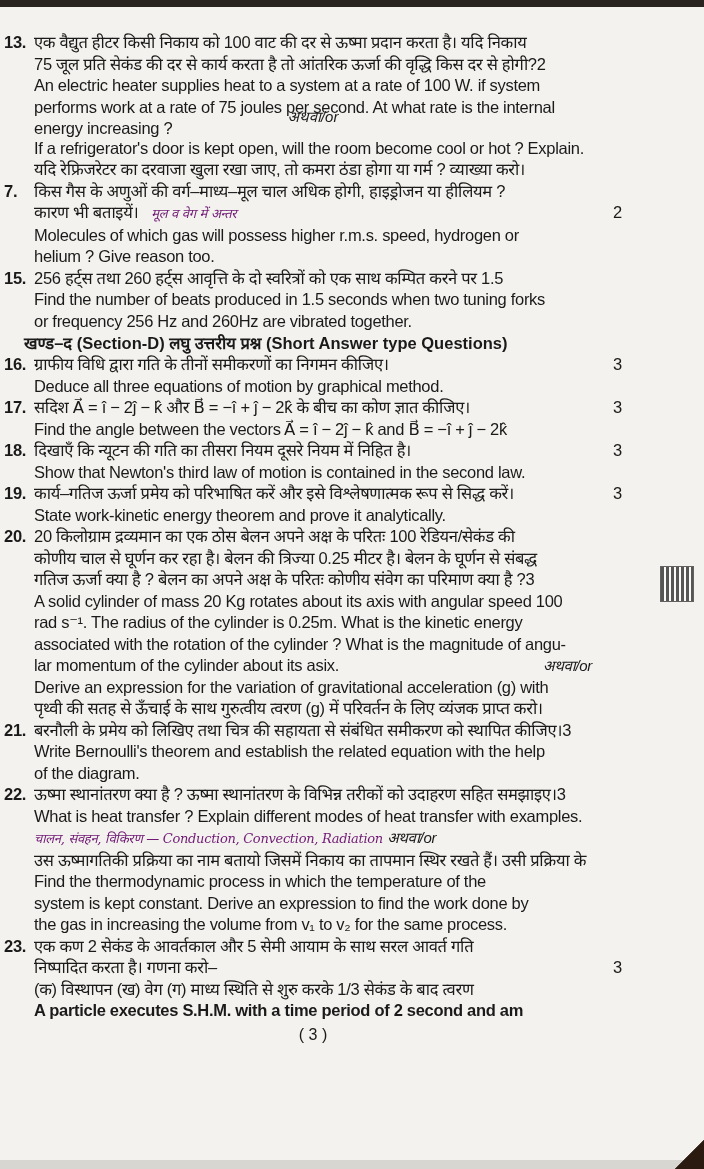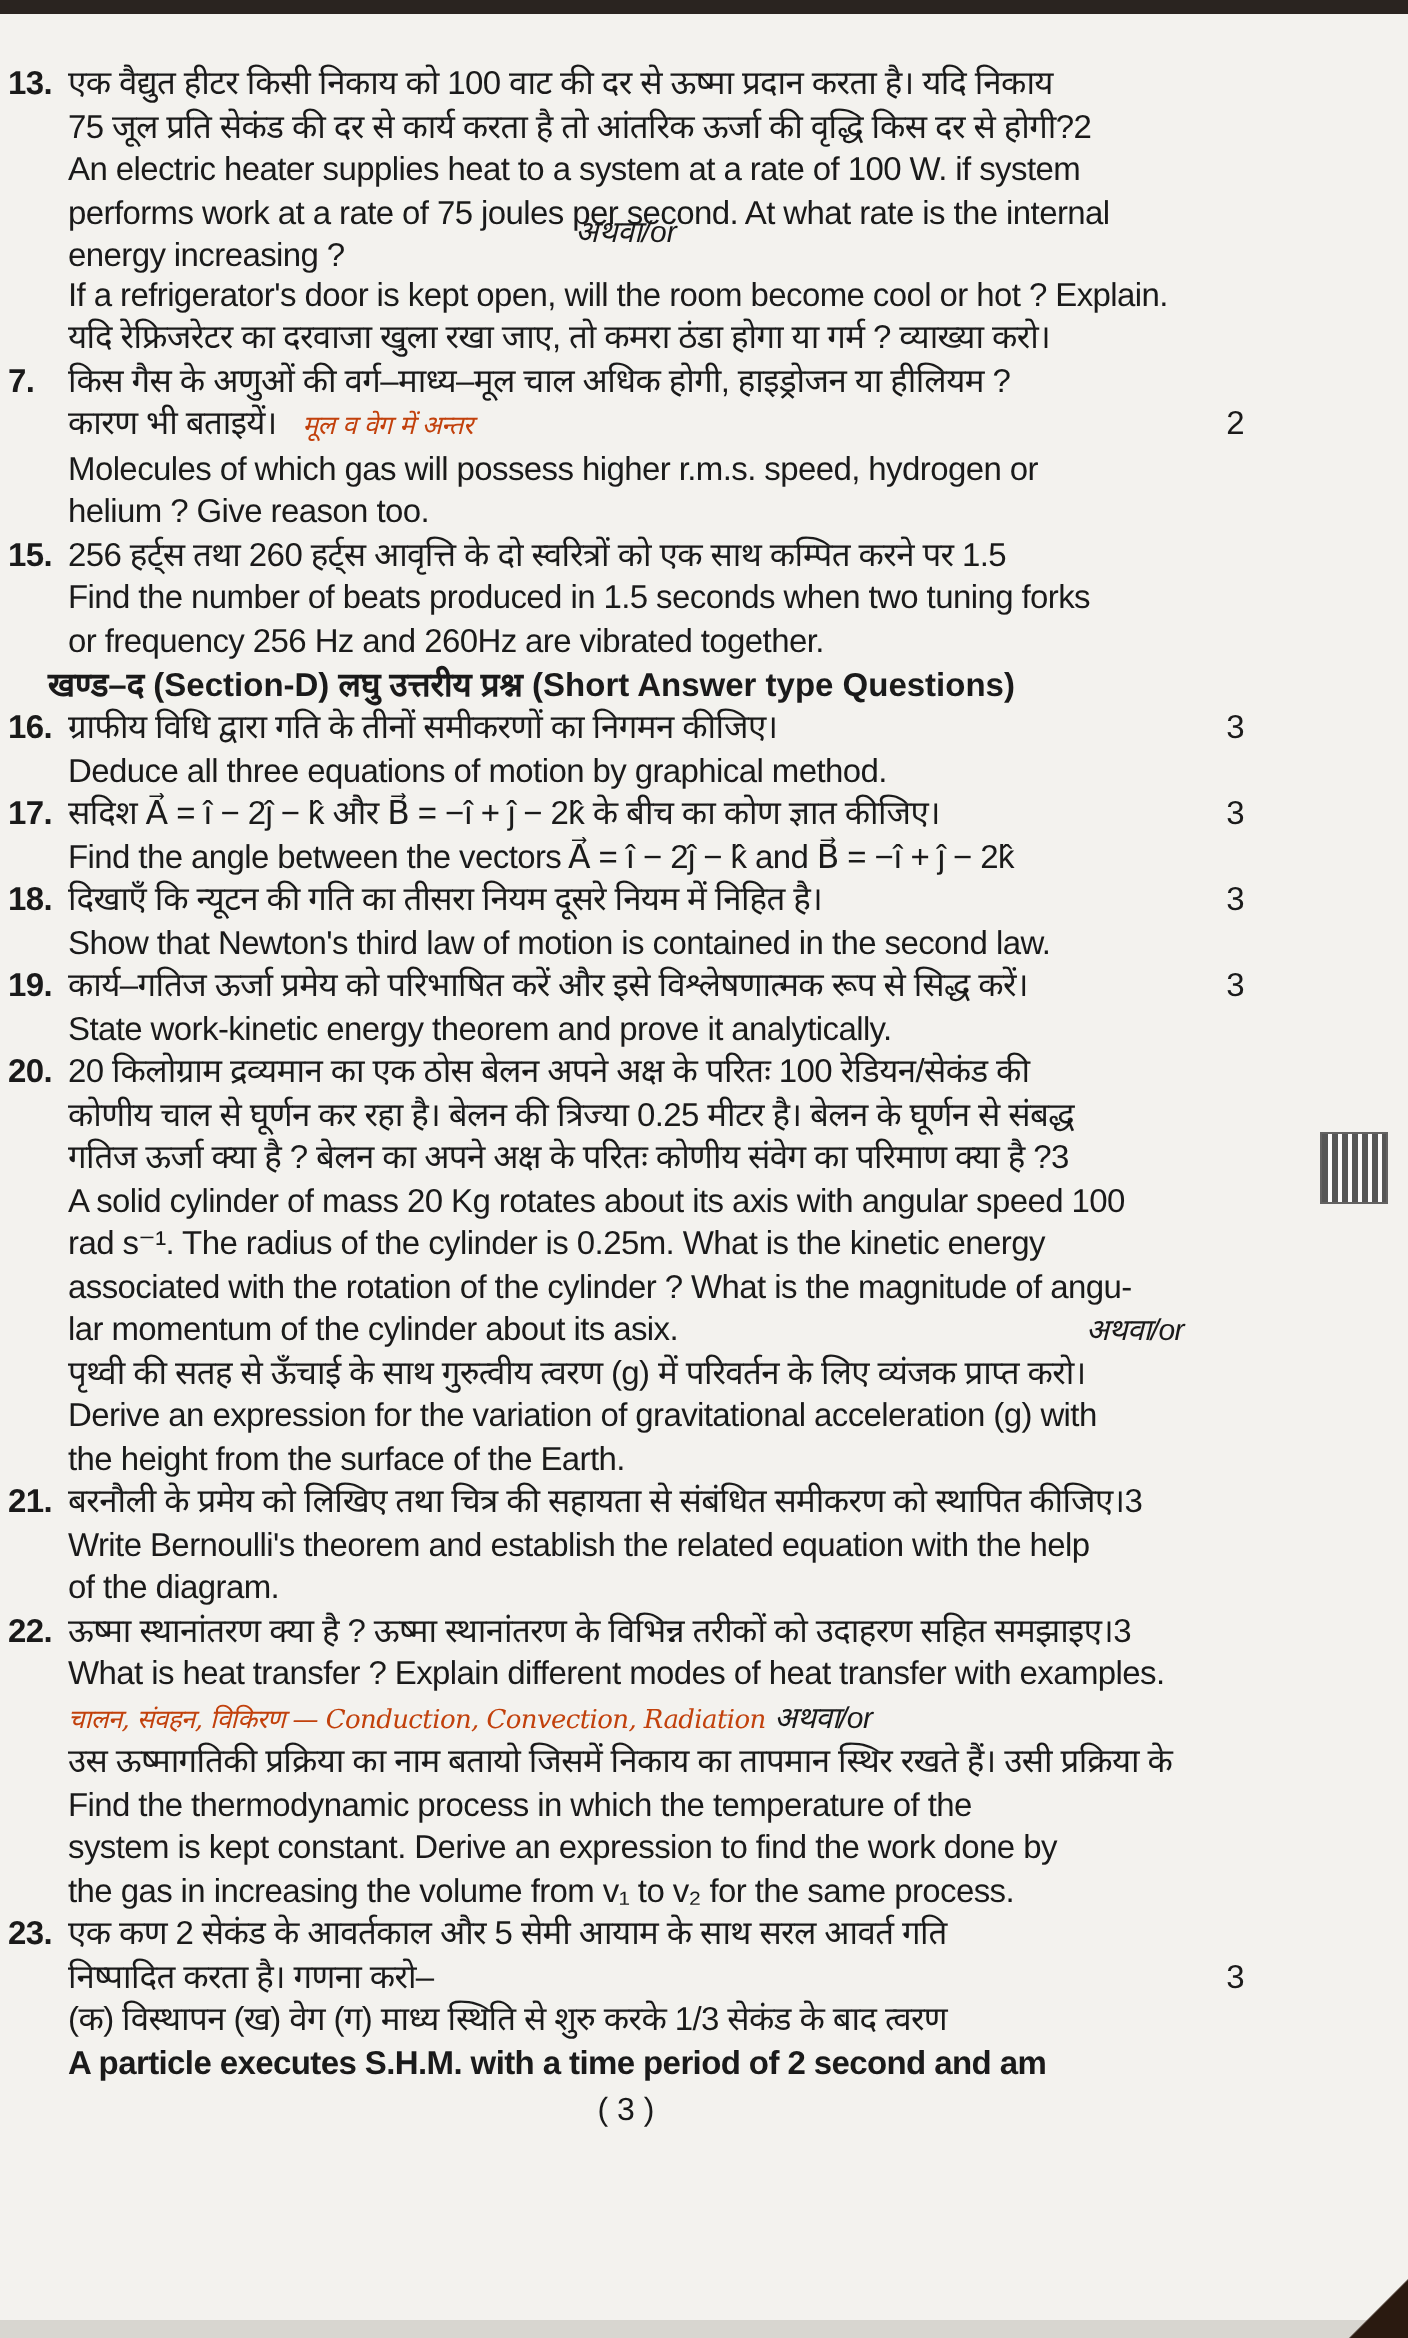--- a/index.html
+++ b/index.html
@@ -16,21 +16,21 @@
     background:linear-gradient(135deg, transparent 50%, #2a1a10 52%); }
   .page { position:absolute; left:4px; top:32px; width:618px; }
   .q { position:relative; margin:0; }
   .qline { font-size:16.5px; line-height:21.5px; white-space:nowrap; letter-spacing:-0.3px; font-weight:500; }
   .num { display:inline-block; width:30px; font-weight:bold; }
   .ind { padding-left:30px; }
   .marks { position:absolute; right:0; font-weight:normal; }
   .or { text-align:center; font-style:italic; font-size:15px; line-height:14px; }
   .or-right { text-align:right; padding-right:30px; font-style:italic; font-size:15px; }
   .section { font-weight:bold; font-size:16.5px; line-height:22px; padding-left:20px; }
-  .hand { font-family:"DejaVu Serif", serif; font-size:13px; color:#c2410c; font-style:italic; }
+  .hand { font-family:"DejaVu Serif", serif; font-size:13px; color:#701a75; font-style:italic; }
   .pageno { text-align:center; font-size:16px; margin-top:4px; }
   .qr { position:absolute; left:660px; top:566px; width:32px; height:34px;
     background:
       repeating-linear-gradient(90deg,#222 0 3px,#fff 3px 5px),
       #fff;
     opacity:.75; border:1px solid #333; }
   .bold { font-weight:bold; }
 </style>
 </head>
 <body>
@@ -87,23 +87,22 @@
   </div>
 
   <div class="q">
     <div class="qline"><span class="num">20.</span><span>20 किलोग्राम द्रव्यमान का एक ठोस बेलन अपने अक्ष के परितः 100 रेडियन/सेकंड की</span></div>
     <div class="qline ind">कोणीय चाल से घूर्णन कर रहा है। बेलन की त्रिज्या 0.25 मीटर है। बेलन के घूर्णन से संबद्ध</div>
     <div class="qline ind">गतिज ऊर्जा क्या है ? बेलन का अपने अक्ष के परितः कोणीय संवेग का परिमाण क्या है ?3</div>
     <div class="qline ind">A solid cylinder of mass 20 Kg rotates about its axis with angular speed 100</div>
     <div class="qline ind">rad s⁻¹. The radius of the cylinder is 0.25m. What is the kinetic energy</div>
     <div class="qline ind">associated with the rotation of the cylinder ? What is the magnitude of angu-</div>
     <div class="qline ind"><span>lar momentum of the cylinder about its asix.</span><span class="marks or-right">अथवा/or</span></div>
+    <div class="qline ind">Derive an expression for the variation of gravitational acceleration (g) with</div>
     <div class="qline ind">पृथ्वी की सतह से ऊँचाई के साथ गुरुत्वीय त्वरण (g) में परिवर्तन के लिए व्यंजक प्राप्त करो।</div>
-    <div class="qline ind">Derive an expression for the variation of gravitational acceleration (g) with</div>
-    <div class="qline ind">the height from the surface of the Earth.</div>
   </div>
 
   <div class="q">
     <div class="qline"><span class="num">21.</span><span>बरनौली के प्रमेय को लिखिए तथा चित्र की सहायता से संबंधित समीकरण को स्थापित कीजिए।3</span></div>
     <div class="qline ind">Write Bernoulli's theorem and establish the related equation with the help</div>
     <div class="qline ind">of the diagram.</div>
   </div>
 
   <div class="q">
     <div class="qline"><span class="num">22.</span><span>ऊष्मा स्थानांतरण क्या है ? ऊष्मा स्थानांतरण के विभिन्न तरीकों को उदाहरण सहित समझाइए।3</span></div>

